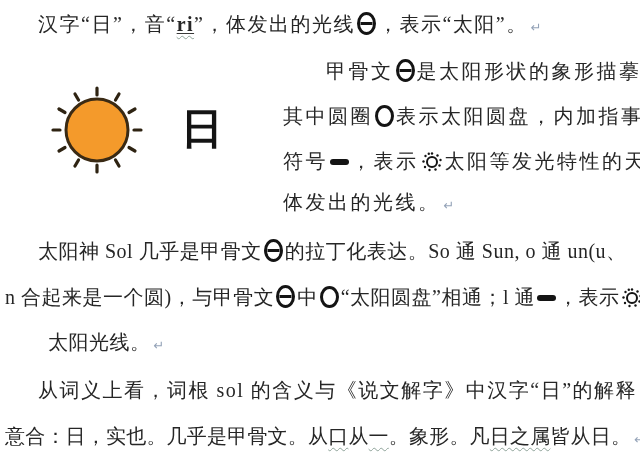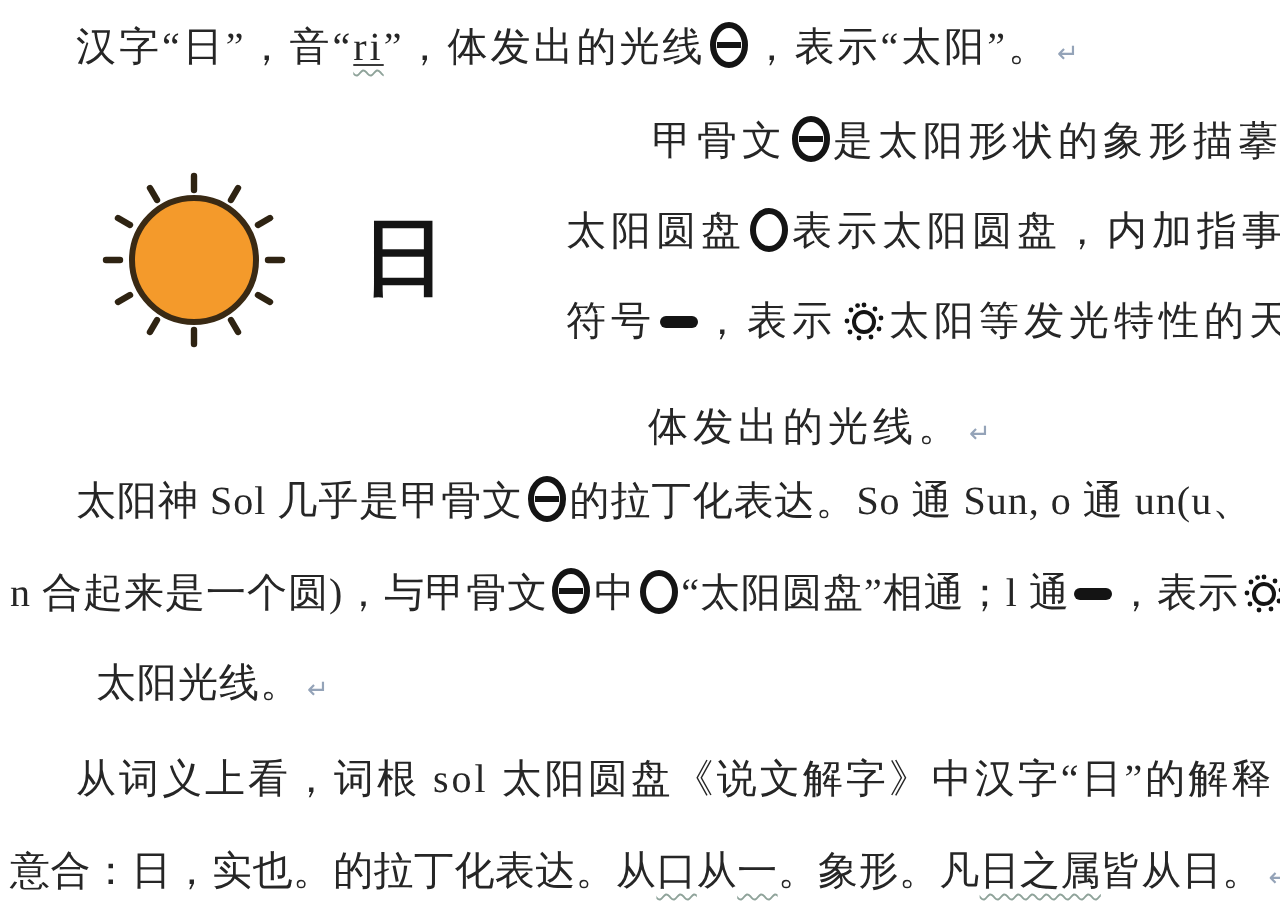--- a/index.html
+++ b/index.html
@@ -17,20 +17,21 @@
     line-height:28px;
     white-space:nowrap;
   }
   .sp1{letter-spacing:1.5px;}
   .sp2{letter-spacing:2.5px;}
   .sp05{letter-spacing:0.5px;text-align:right;}
   .pinyin-wavy{
     text-decoration:underline wavy #8fa39a;
     text-decoration-thickness:1px;
     text-underline-offset:4px;
+    font-weight:bold;
   }
   .pinyin-solid{
     text-decoration:underline solid #3a3a3a;
     text-decoration-thickness:1px;
     text-underline-offset:2px;
   }
   .wavy{
     text-decoration:underline wavy #8fa39a;
     text-decoration-thickness:1px;
     text-underline-offset:4px;
@@ -98,42 +99,42 @@
   </div>
   <div class="big-char">日</div>
 
   <div class="line sp2" style="left:326px;top:57px;">
     <span>甲骨文</span><span class="glyph"><svg width="21" height="25" viewBox="0 0 21 25">
           <ellipse cx="10.5" cy="12.5" rx="8" ry="10" fill="none" stroke="#141414" stroke-width="3"></ellipse>
           <line x1="4.5" y1="12.5" x2="16.5" y2="12.5" stroke="#141414" stroke-width="3"></line>
         </svg></span><span>是太阳形状的象形描摹，</span>
   </div>
   <div class="line sp2" style="left:283px;top:102px;">
-    <span>太阳圆盘</span><span class="glyph"><svg width="21" height="24" viewBox="0 0 21 24">
+    <span>其中圆圈</span><span class="glyph"><svg width="21" height="24" viewBox="0 0 21 24">
           <ellipse cx="10.5" cy="12" rx="8" ry="9.5" fill="none" stroke="#141414" stroke-width="3"></ellipse>
         </svg></span><span>表示太阳圆盘，内加指事</span>
   </div>
   <div class="line sp2" style="left:283px;top:147px;">
     <span>符号</span><span class="bold-bar"></span><span>，表示</span><span class="glyph"><svg width="24" height="24" viewBox="0 0 24 24">
           <circle cx="12" cy="13" r="5" fill="none" stroke="#141414" stroke-width="2"></circle>
           <g fill="#141414">
             <circle cx="12" cy="4.5" r="1.2"></circle>
             <circle cx="17.5" cy="6.5" r="1.2"></circle>
             <circle cx="20.5" cy="11" r="1.2"></circle>
             <circle cx="19.5" cy="16.5" r="1.2"></circle>
             <circle cx="15.5" cy="20.5" r="1.2"></circle>
             <circle cx="9.5" cy="21" r="1.2"></circle>
             <circle cx="5" cy="18" r="1.2"></circle>
             <circle cx="3.5" cy="12.5" r="1.2"></circle>
             <circle cx="5.5" cy="7" r="1.2"></circle>
             <circle cx="8.8" cy="4.8" r="1.2"></circle>
           </g>
         </svg></span><span>太阳等发光特性的天</span>
   </div>
-  <div class="line sp2" style="left:283px;top:200px;margin-left:41px;">
+  <div class="line sp2" style="left:283px;top:188px;">
     <span>体发出的光线。</span><span class="pilcrow">↵</span>
   </div>
 
   <div class="line sp05" style="left:38px;top:237px;">
     <span>太阳神 Sol 几乎是甲骨文</span><span class="glyph"><svg width="21" height="25" viewBox="0 0 21 25">
           <ellipse cx="10.5" cy="12.5" rx="8" ry="10" fill="none" stroke="#141414" stroke-width="3"></ellipse>
           <line x1="4.5" y1="12.5" x2="16.5" y2="12.5" stroke="#141414" stroke-width="3"></line>
         </svg></span><span>的拉丁化表达。So 通 Sun, o 通 un(u、</span>
   </div>
   <div class="line sp05" style="left:5px;top:283px;">
@@ -156,19 +157,19 @@
             <circle cx="5.5" cy="7" r="1.2"></circle>
             <circle cx="8.8" cy="4.8" r="1.2"></circle>
           </g>
         </svg></span>
   </div>
   <div class="line sp05" style="left:5px;top:328px;margin-left:43px;">
     <span>太阳光线。</span><span class="pilcrow">↵</span>
   </div>
 
   <div class="line sp1" style="left:38px;top:376px;">
-    <span>从词义上看，词根 sol 太阳圆盘《说文解字》中汉字“日”的解释</span>
+    <span>从词义上看，词根 sol 的含义与《说文解字》中汉字“日”的解释</span>
   </div>
   <div class="line" style="left:5px;top:422px;letter-spacing:0.2px;">
-    <span>意合：日，实也。的拉丁化表达。从</span><span class="wavy">口</span><span>从</span><span class="wavy">一</span><span>。象形。凡</span><span class="wavy">日之属</span><span>皆从日。</span><span class="pilcrow">↵</span>
+    <span>意合：日，实也。几乎是甲骨文。从</span><span class="wavy">口</span><span>从</span><span class="wavy">一</span><span>。象形。凡</span><span class="wavy">日之属</span><span>皆从日。</span><span class="pilcrow">↵</span>
   </div>
 
 </div>
 
 </body></html>

